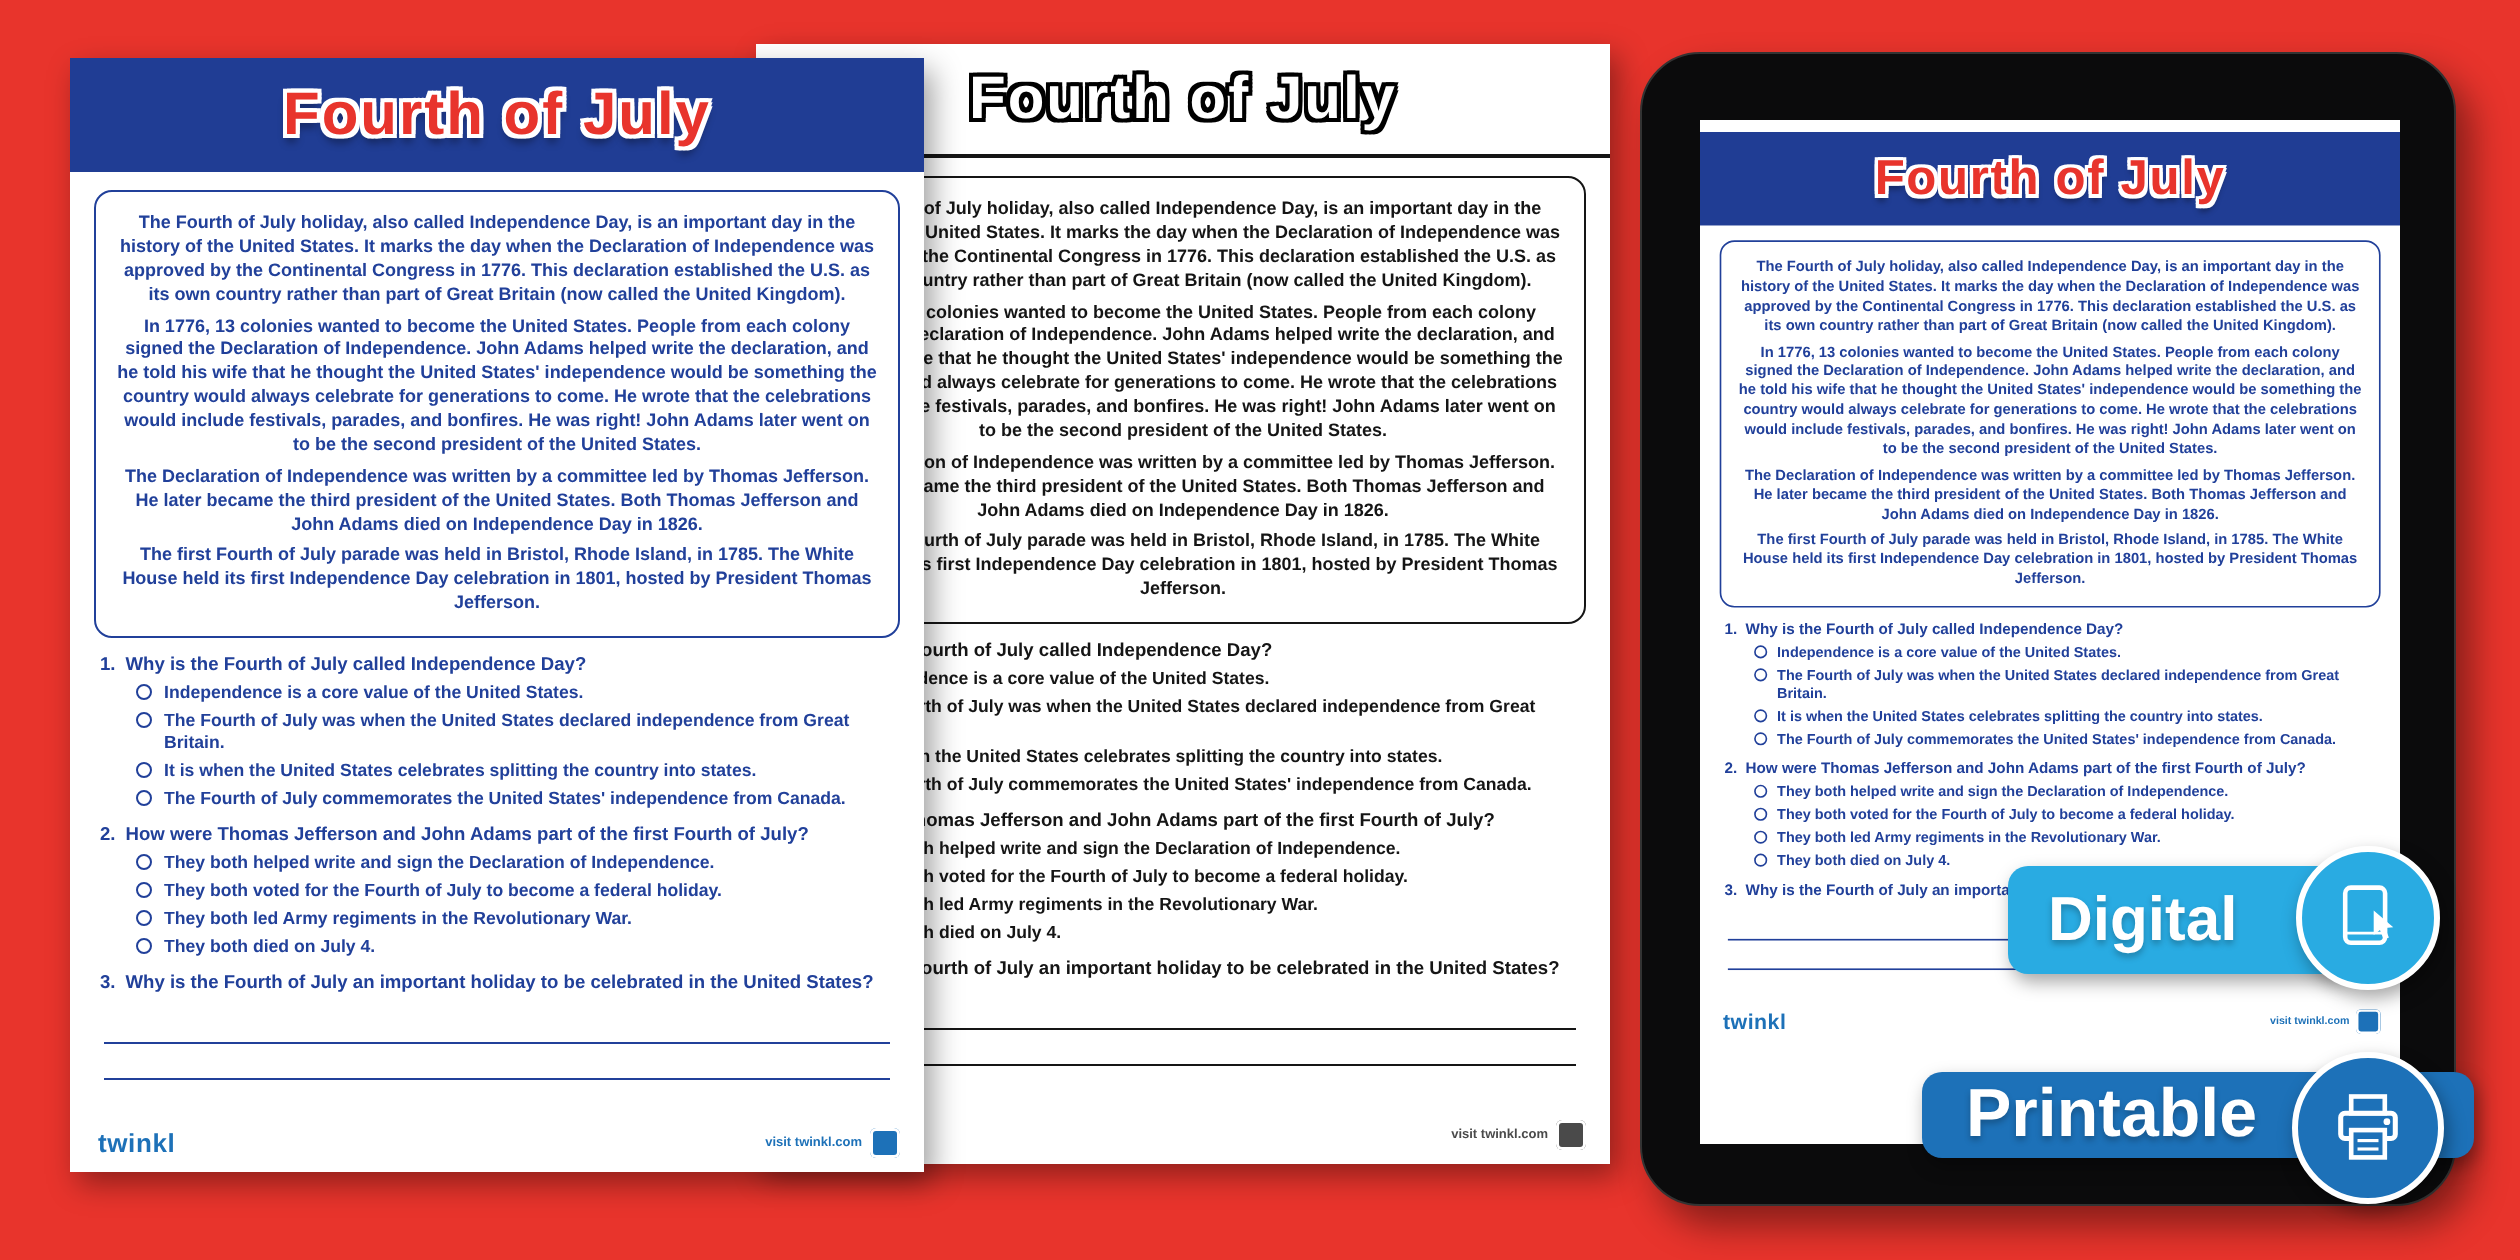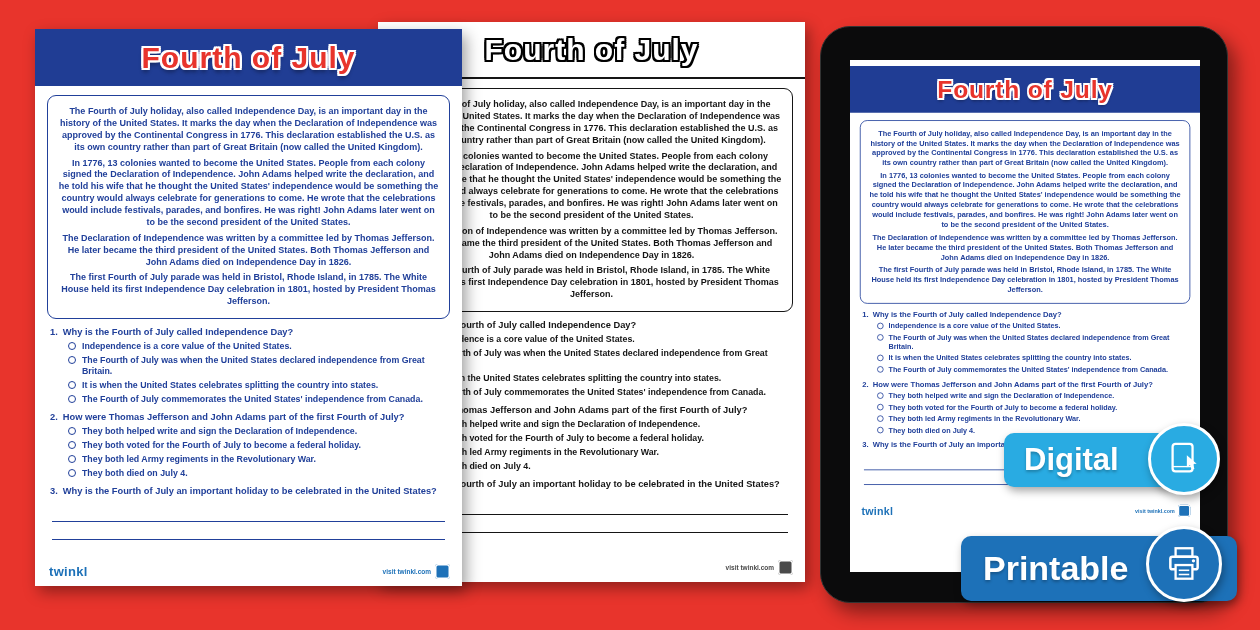--- a/index.html
+++ b/index.html
@@ -65,21 +65,21 @@
   .screen{position:absolute;left:29px;top:33px;width:350px;height:512px;background:#fff;overflow:hidden;}
   .screen-sheet{left:0;top:6px;box-shadow:none;transform:scale(0.82);transform-origin:top left;}
 
   
   .badge{position:absolute;display:flex;align-items:center;border-radius:10px;
          box-shadow:2px 4px 9px rgba(0,0,0,.35);}
   .badge-label{color:#fff;font-weight:bold;text-shadow:0 2px 3px rgba(0,0,0,.25);}
   #digital-badge{left:1004px;top:433px;width:170px;height:54px;z-index:6;
                  background:var(--digital_blue,#29abe2);padding-left:20px;}
   #digital-badge .badge-label{font-size:31px;}
-  #printable-badge{left:961px;top:536px;width:276px;height:65px;z-index:8;
+  #printable-badge{left:961px;top:536px;width:276px;height:43px;z-index:8;
                    background:var(--printable_blue,#1d71b8);padding-left:22px;}
   #printable-badge .badge-label{font-size:34px;}
   .badge-circle{position:absolute;border-radius:50%;display:flex;align-items:center;justify-content:center;
                 border:3px solid #fff;box-shadow:2px 4px 9px rgba(0,0,0,.35);}
   #digital-circle{left:1148px;top:423px;width:72px;height:72px;z-index:7;
                   background:var(--digital_blue,#29abe2);}
   #printable-circle{left:1146px;top:526px;width:76px;height:76px;z-index:9;
                     background:var(--printable_blue,#1d71b8);}
 </style>
 </head>

